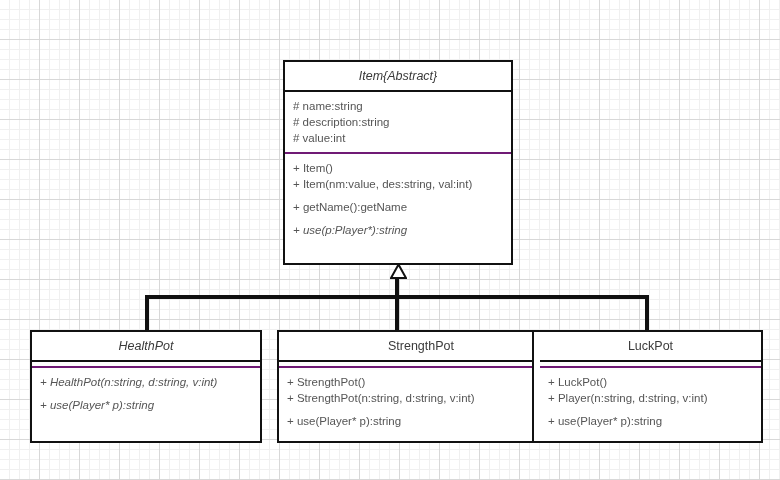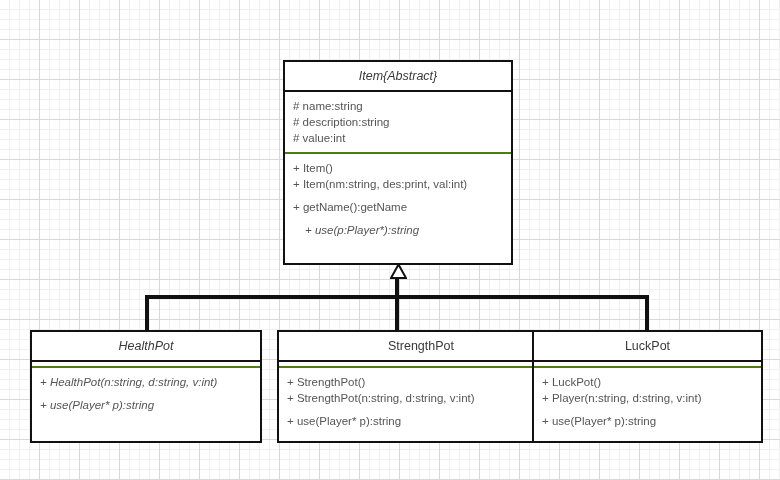--- a/index.html
+++ b/index.html
@@ -42,39 +42,38 @@
     background: #ffffff;
     white-space: nowrap;
   }
   .uml-title.abstract {
     font-style: italic;
   }
   .uml-compartment {
     box-sizing: border-box;
     padding: 6px 8px 6px 8px;
     background: #ffffff;
-    border-bottom: 2px solid #4d7c0f;
+    border-bottom: 2px solid #701a75;
   }
   .uml-compartment.last {
     border-bottom: none;
     flex: 1 1 auto;
   }
   .uml-compartment.empty {
     padding: 0;
     height: 6px;
   }
   .uml-line {
     font-size: 11.5px;
     line-height: 16px;
     color: #555555;
     white-space: nowrap;
   }
   .uml-line.abstract {
     font-style: italic;
-    margin-left: 12px;
   }
   .uml-group-gap {
     height: 7px;
   }
 
   
   .conn-seg {
     position: absolute;
     background: #111111;
   }
@@ -96,21 +95,21 @@
     <div class="uml-title abstract">Item{Abstract}</div>
 
     <div class="uml-compartment">
       <div class="uml-line"># name:string</div>
       <div class="uml-line"># description:string</div>
       <div class="uml-line"># value:int</div>
     </div>
 
     <div class="uml-compartment last">
       <div class="uml-line">+ Item()</div>
-      <div class="uml-line">+ Item(nm:string, des:print, val:int)</div>
+      <div class="uml-line">+ Item(nm:value, des:string, val:int)</div>
       <div class="uml-group-gap"></div>
       <div class="uml-line">+ getName():getName</div>
       <div class="uml-group-gap"></div>
       <div class="uml-line abstract">+ use(p:Player*):string</div>
     </div>
   </div>
 
   <div class="arrowhead" style="left:390px; top:264px;">
     <svg width="17" height="15" viewBox="0 0 17 15">
       <polygon points="8.5,0.5 16,14 1,14" fill="#ffffff" stroke="#111111" stroke-width="2"></polygon>
@@ -141,21 +140,21 @@
     <div class="uml-title">StrengthPot</div>
     <div class="uml-compartment empty"></div>
     <div class="uml-compartment last">
       <div class="uml-line">+ StrengthPot()</div>
       <div class="uml-line">+ StrengthPot(n:string, d:string, v:int)</div>
       <div class="uml-group-gap"></div>
       <div class="uml-line">+ use(Player* p):string</div>
     </div>
   </div>
 
-  <div class="uml-class" style="left:532px; top:330px; width:231px; height:113px;">
+  <div class="uml-class" style="left:532px; top:330px; width:231px; height:113px;padding-left:6px;">
     <div class="uml-title">LuckPot</div>
     <div class="uml-compartment empty"></div>
     <div class="uml-compartment last">
       <div class="uml-line">+ LuckPot()</div>
       <div class="uml-line">+ Player(n:string, d:string, v:int)</div>
       <div class="uml-group-gap"></div>
       <div class="uml-line">+ use(Player* p):string</div>
     </div>
   </div>
 

